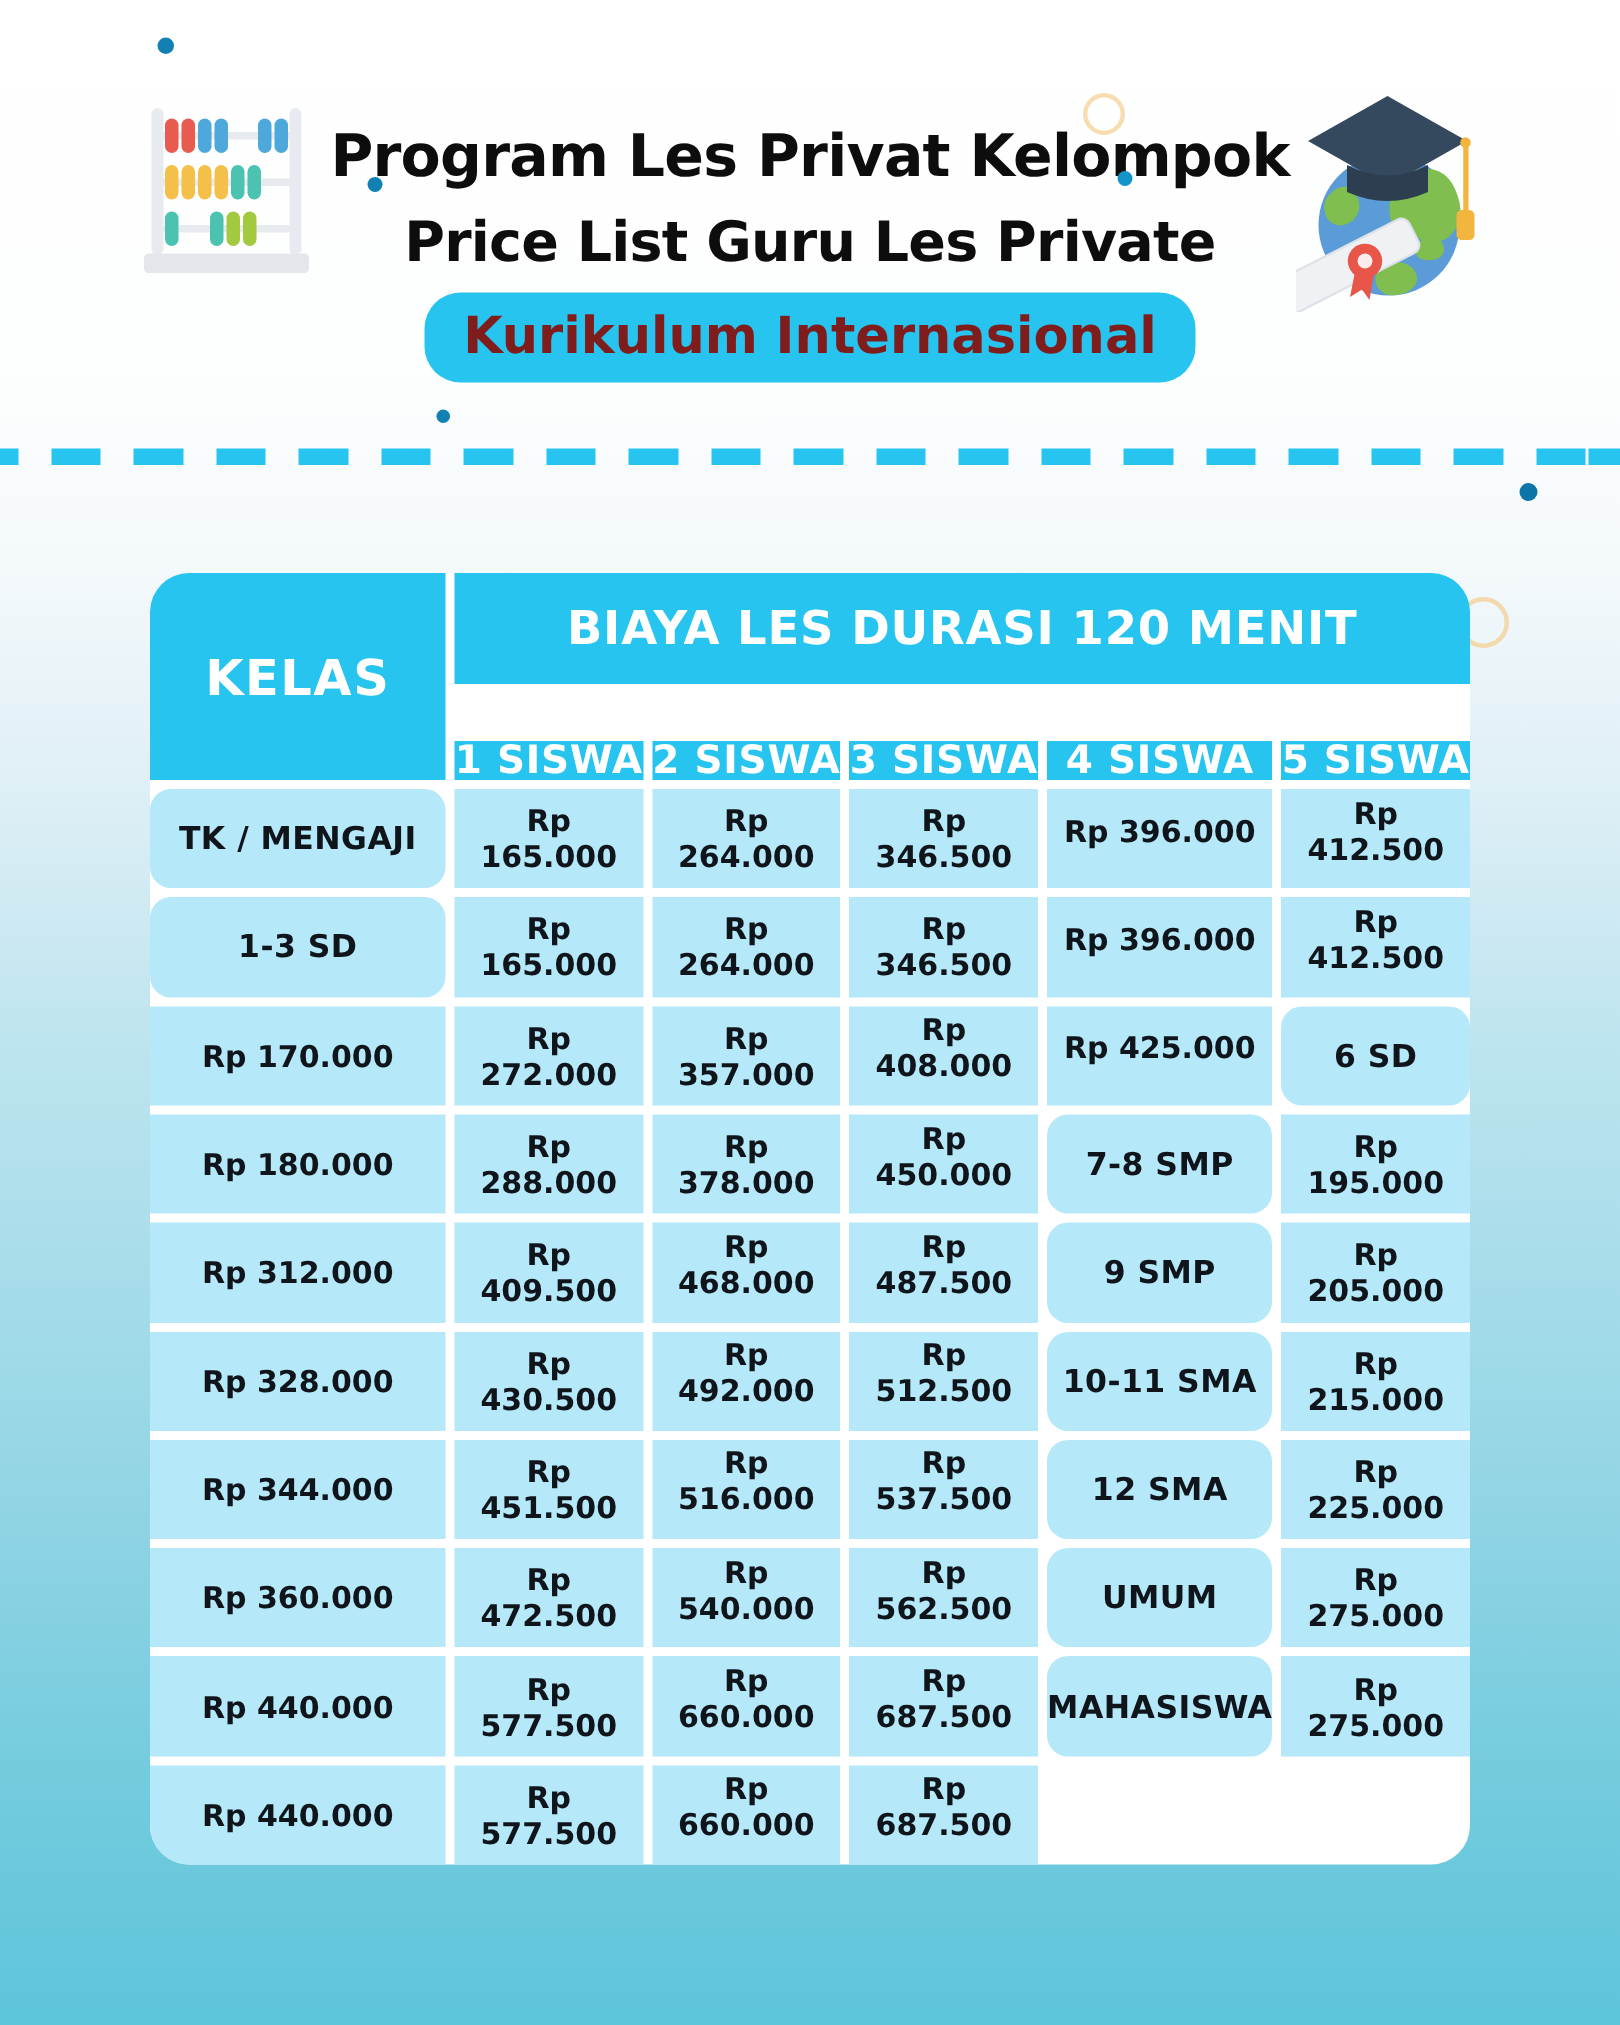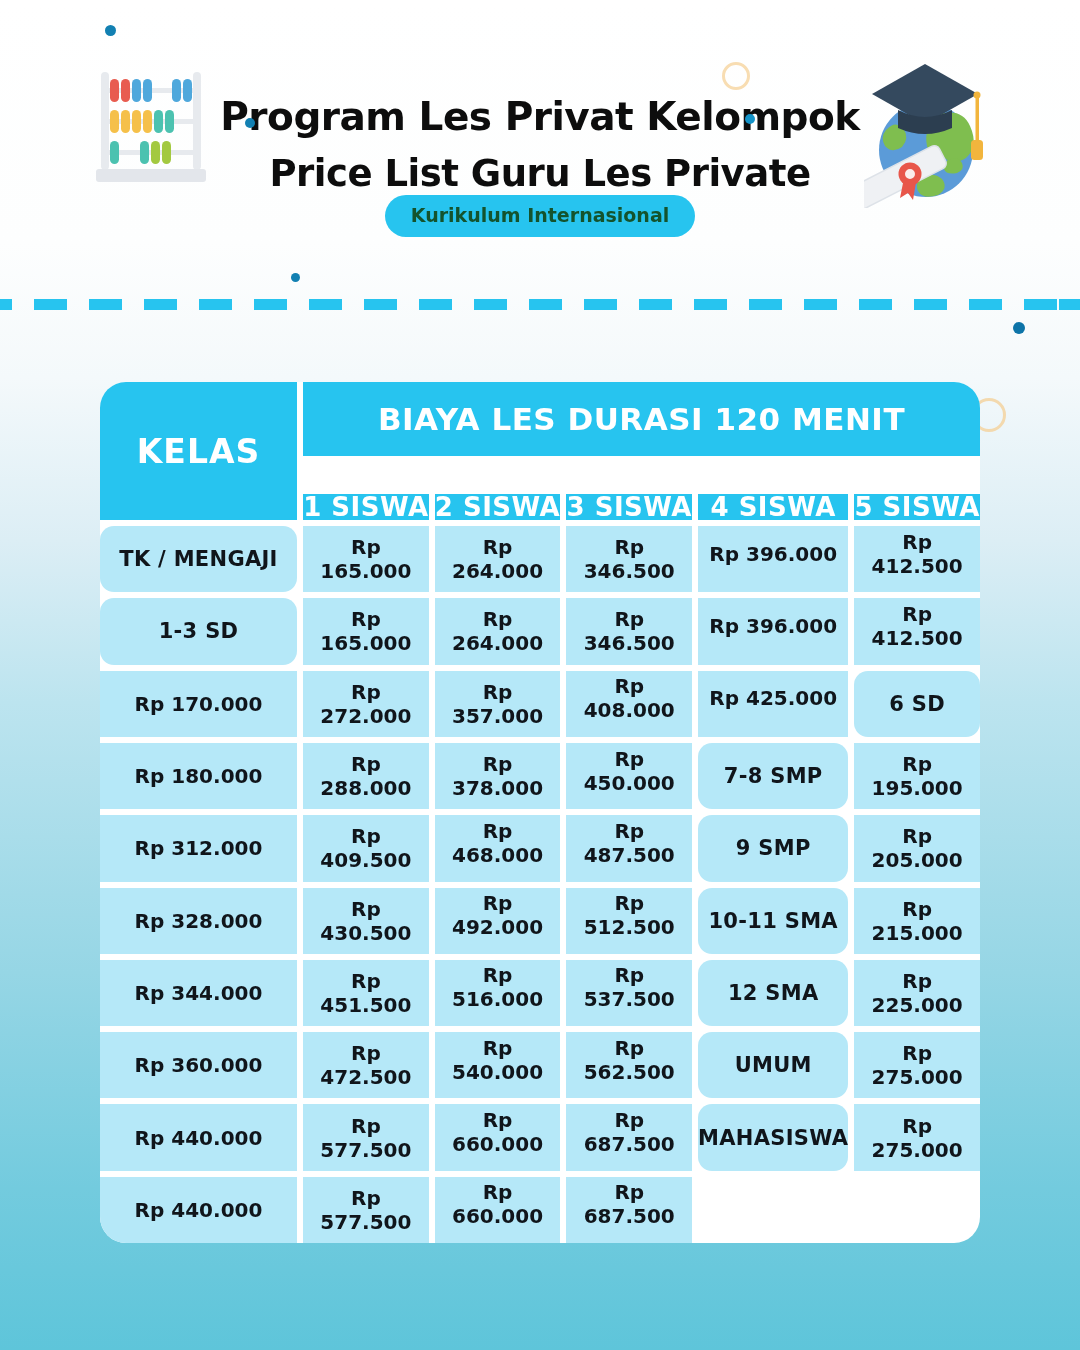--- a/index.html
+++ b/index.html
@@ -24,27 +24,27 @@
   .ring2 { left:972px; top:398px; width:28px; height:28px; border:3px solid #f3d9ae; }
 
   .dashes {
     position:absolute; left:0; top:299px; width:1080px; height:11px; z-index:2;
     background:repeating-linear-gradient(90deg,#27c4ef 0 33px,transparent 33px 55px);
     background-position:-21px 0;
   }
 
   
   .titles { position:absolute; left:140px; width:800px; top:82px; text-align:center; z-index:2;
-            color:#0d0d0d; font-weight:bold;margin-top:12px; }
+            color:#0d0d0d; font-weight:bold; }
   .title-line1 { font-size:39px; letter-spacing:-0.5px; }
   .title-line2 { font-size:37px; margin-top:13px; letter-spacing:-0.5px; }
   .badge-wrap { position:absolute; left:140px; width:800px; top:195px; text-align:center; z-index:2; }
   .badge {
-    display:inline-block; background:#27c4ef; color:#14532d;
-    font-size:19px; font-weight:bold; padding:9px 26px 11px; border-radius:24px;
+    display:inline-block; background:#27c4ef; color:#7f1d1d;
+    font-size:34px; font-weight:bold; padding:9px 26px 11px; border-radius:24px;
   }
   .abacus-box { position:absolute; left:96px; top:72px; z-index:2; }
   .gradglobe-box { position:absolute; left:864px; top:56px; z-index:2; }
 
   
   .price-table {
     position:absolute; left:100px; top:382px; width:880px; height:861px; z-index:1;
     display:grid; grid-template-columns:197px repeat(5,1fr);
     grid-template-rows:74px 58px repeat(10,1fr); gap:6px;
     background:#ffffff; border-radius:26px; overflow:hidden;

